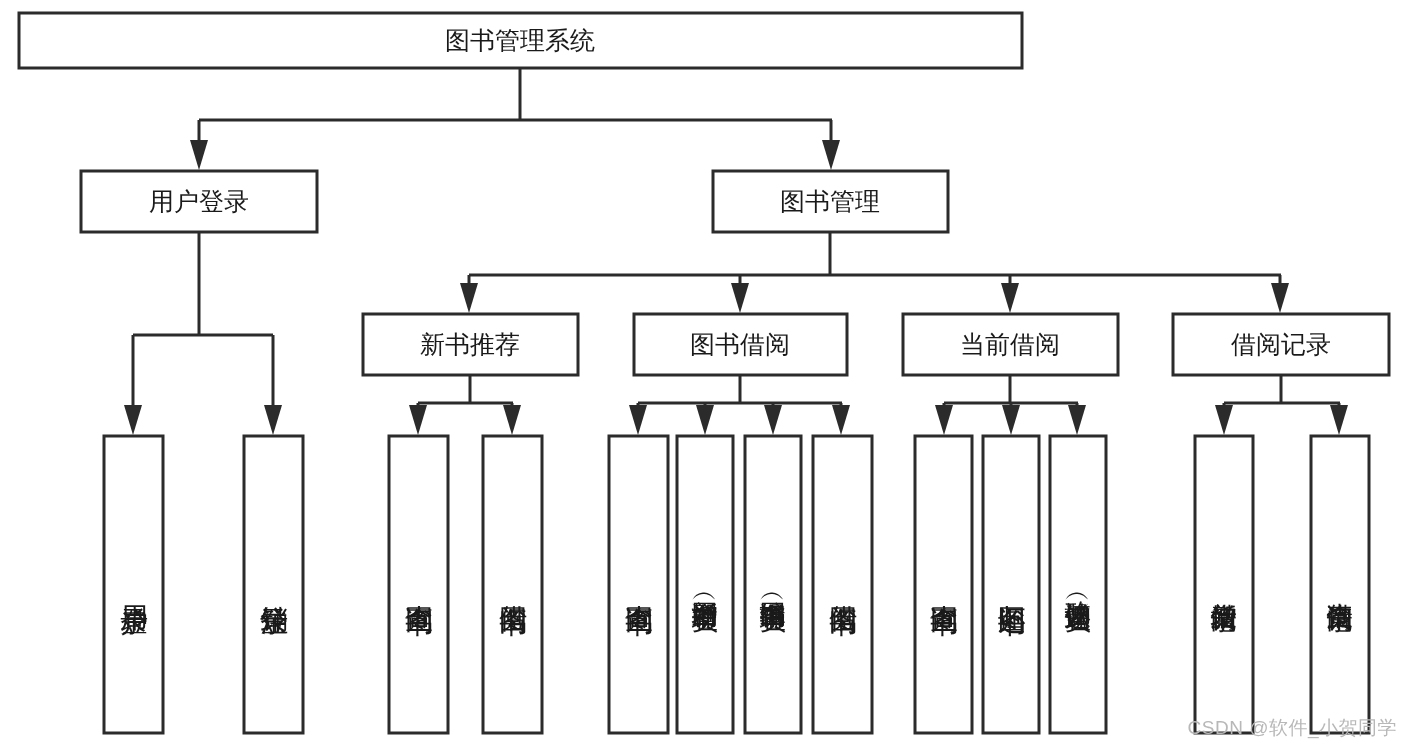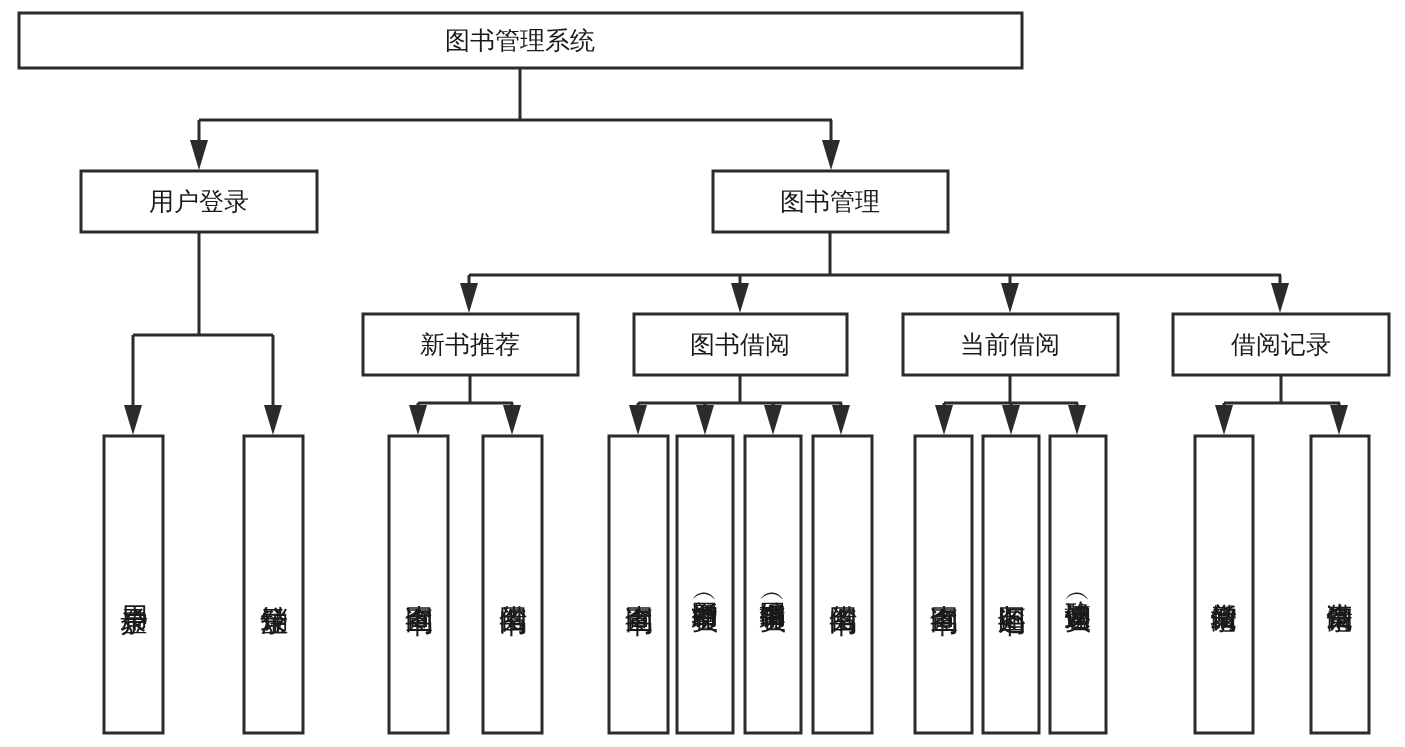--- a/index.html
+++ b/index.html
@@ -222,14 +222,15 @@
   <div class="leaf-label" style="left:745px; top:436px; width:56px; height:297px; font-size:26px;">编辑图书（管理员）</div>
   <div class="leaf-label" style="left:813px; top:436px; width:59px; height:297px;">借阅图书</div>
 
   <div class="leaf-label" style="left:915px; top:436px; width:57px; height:297px;">查询图书</div>
   <div class="leaf-label" style="left:983px; top:436px; width:56px; height:297px;">归还图书</div>
   <div class="leaf-label" style="left:1050px; top:436px; width:56px; height:297px; font-size:26px;">确认归还（管理员）</div>
 
   <div class="leaf-label" style="left:1195px; top:436px; width:58px; height:297px; font-size:26px;">新增借阅记录</div>
   <div class="leaf-label" style="left:1311px; top:436px; width:58px; height:297px; font-size:26px;">查询借阅记录</div>
 
+  <div class="watermark">CSDN @软件_小贺同学</div>
 
 </div>
 
 </body></html>

